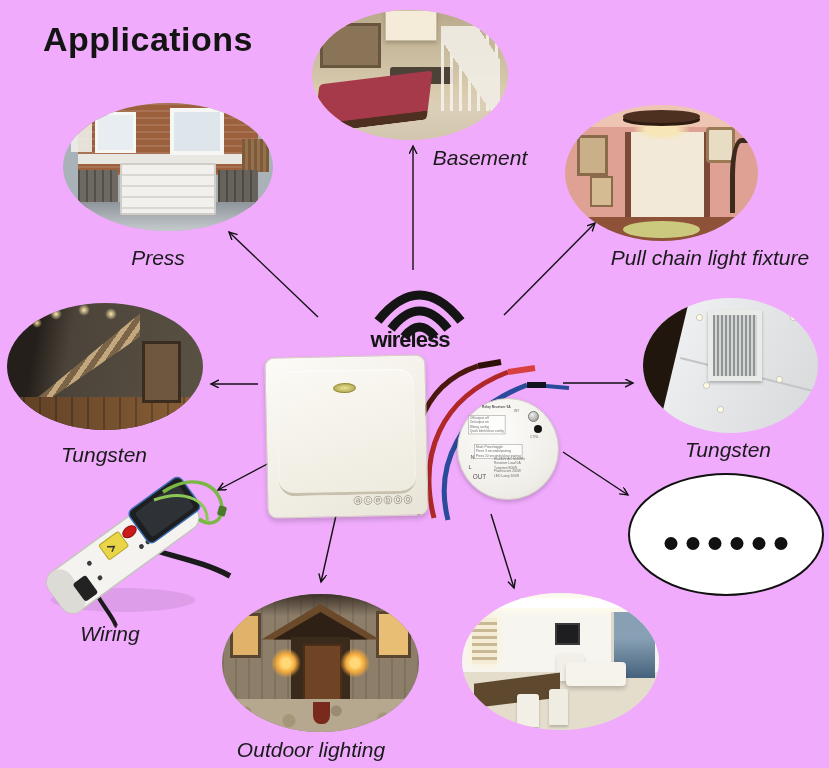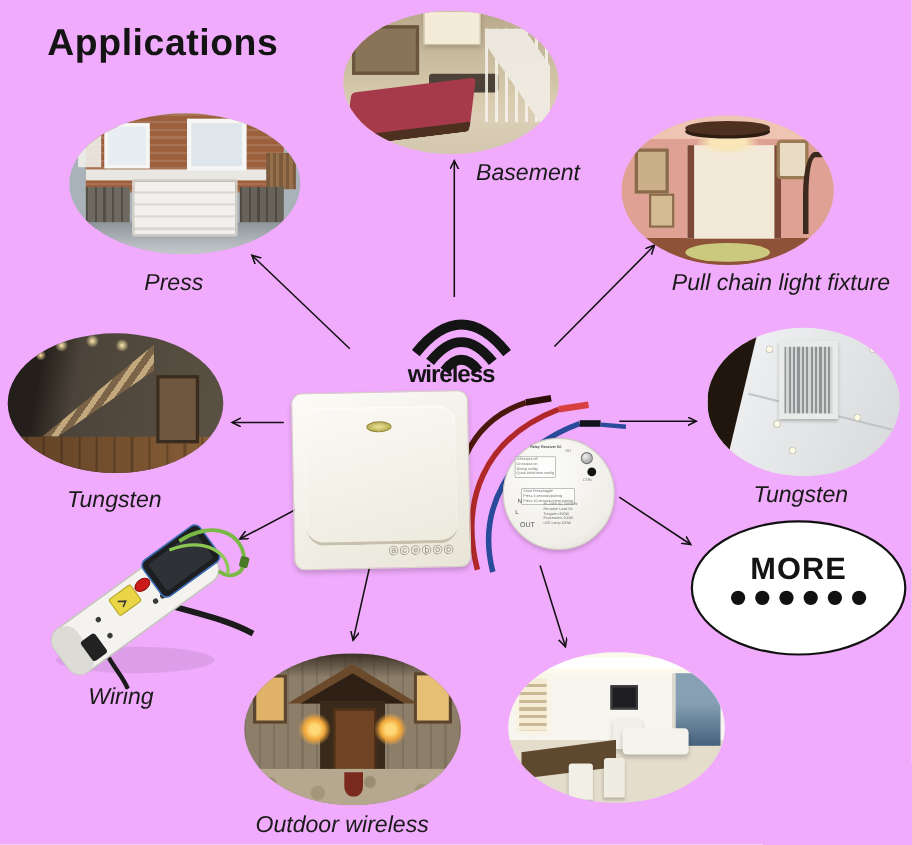--- a/index.html
+++ b/index.html
@@ -260,21 +260,20 @@
     <div class="tv"></div>
     <div class="win"></div>
     <div class="sofa2"></div>
     <div class="sofa1"></div>
     <div class="table"></div>
     <div class="chair1"></div>
     <div class="chair2"></div>
   </div>
 
   <div id="more">
-    <div class="txt">MORE</div>
     <div class="dots">
       <span></span>
         <span></span>
         <span></span>
         <span></span>
         <span></span>
         <span></span>
     </div>
   </div>
 
@@ -356,15 +355,15 @@
     <div class="ind"></div>
     <div class="brand">ⓐⓒⓔⓑⓞⓞ</div>
   </div>
 
   <div class="label" style="left:158px;top:246px;">Press</div>
   <div class="label" style="left:480px;top:146px;">Basement</div>
   <div class="label" style="left:710px;top:246px;">Pull chain light fixture</div>
   <div class="label" style="left:104px;top:443px;">Tungsten</div>
   <div class="label" style="left:728px;top:438px;">Tungsten</div>
   <div class="label" style="left:110px;top:622px;">Wiring</div>
-  <div class="label" style="left:311px;top:738px;">Outdoor wireless</div>
+  <div class="label" style="left:311px;top:738px;">Outdoor lighting</div>
 
 </div>
 
 </body></html>

